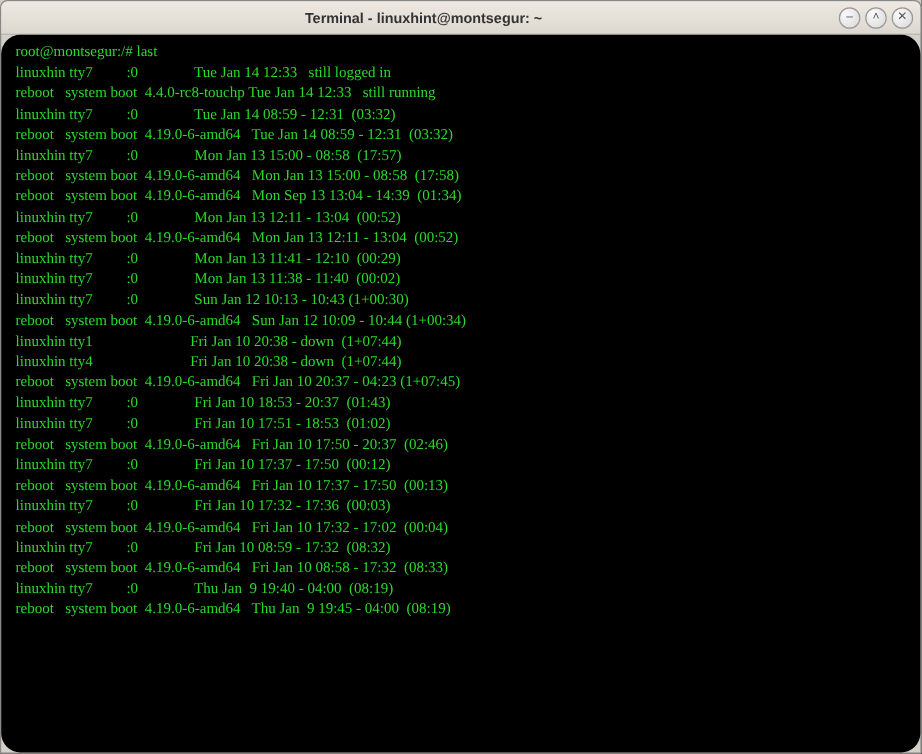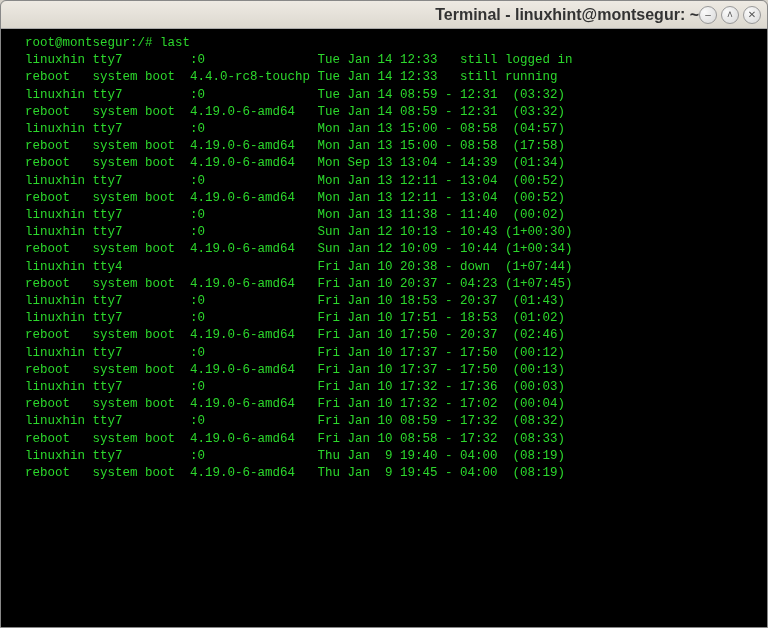--- a/index.html
+++ b/index.html
@@ -23,22 +23,22 @@
       height: 28px;
       background: linear-gradient(to bottom, #eeeae3, #dcd8cf);
       border-bottom: 1px solid #aaa;
       display: flex;
       align-items: center;
       padding: 0 6px;
       border-radius: 6px 6px 0 0;
     }
     .title {
       flex: 1;
-      text-align: right;
-      font-size: 16px;
+      text-align: center;
+      font-size: 12px;
       color: #333;
       font-weight: bold;
     }
     .window-controls {
       display: flex;
       gap: 4px;
     }
     .win-btn {
       width: 18px;
       height: 18px;
@@ -49,26 +49,27 @@
       align-items: center;
       justify-content: center;
       font-size: 10px;
       color: #555;
       cursor: pointer;
       line-height: 1;
     }
     .terminal {
       flex: 1;
       background: #000;
-      padding: 6px 24px;
+      padding: 6px 12px;
       overflow: hidden;
-      font-family: Liberation Mono, monospace;
+      font-family: Liberation Serif, serif;
       font-size: 12.5px;
       line-height: 17.2px;
       color: #2cd82c;
+      border-radius: 16px;
     }
     .line { white-space: pre; }
   </style>
 </head>
 <body>
 
 <div class="window">
   <div class="titlebar">
     <div class="title">Terminal - linuxhint@montsegur: ~</div>
     <div class="window-controls">
@@ -77,28 +78,30 @@
       <div class="win-btn">✕</div>
     </div>
   </div>
   <div class="terminal" id="term">
     <div class="line">root@montsegur:/# last</div>
     <div id="rows-container">
         <div class="line">linuxhin tty7         :0               Tue Jan 14 12:33   still logged in</div>
         <div class="line">reboot   system boot  4.4.0-rc8-touchp Tue Jan 14 12:33   still running</div>
         <div class="line">linuxhin tty7         :0               Tue Jan 14 08:59 - 12:31  (03:32)</div>
         <div class="line">reboot   system boot  4.19.0-6-amd64   Tue Jan 14 08:59 - 12:31  (03:32)</div>
-        <div class="line">linuxhin tty7         :0               Mon Jan 13 15:00 - 08:58  (04:57)</div>
+        <div class="line">linuxhin tty7         :0               Mon Jan 13 15:00 - 08:58  (17:57)</div>
         <div class="line">reboot   system boot  4.19.0-6-amd64   Mon Jan 13 15:00 - 08:58  (17:58)</div>
         <div class="line">reboot   system boot  4.19.0-6-amd64   Mon Sep 13 13:04 - 14:39  (01:34)</div>
         <div class="line">linuxhin tty7         :0               Mon Jan 13 12:11 - 13:04  (00:52)</div>
         <div class="line">reboot   system boot  4.19.0-6-amd64   Mon Jan 13 12:11 - 13:04  (00:52)</div>
+        <div class="line">linuxhin tty7         :0               Mon Jan 13 11:41 - 12:10  (00:29)</div>
         <div class="line">linuxhin tty7         :0               Mon Jan 13 11:38 - 11:40  (00:02)</div>
         <div class="line">linuxhin tty7         :0               Sun Jan 12 10:13 - 10:43 (1+00:30)</div>
         <div class="line">reboot   system boot  4.19.0-6-amd64   Sun Jan 12 10:09 - 10:44 (1+00:34)</div>
+        <div class="line">linuxhin tty1                          Fri Jan 10 20:38 - down  (1+07:44)</div>
         <div class="line">linuxhin tty4                          Fri Jan 10 20:38 - down  (1+07:44)</div>
         <div class="line">reboot   system boot  4.19.0-6-amd64   Fri Jan 10 20:37 - 04:23 (1+07:45)</div>
         <div class="line">linuxhin tty7         :0               Fri Jan 10 18:53 - 20:37  (01:43)</div>
         <div class="line">linuxhin tty7         :0               Fri Jan 10 17:51 - 18:53  (01:02)</div>
         <div class="line">reboot   system boot  4.19.0-6-amd64   Fri Jan 10 17:50 - 20:37  (02:46)</div>
         <div class="line">linuxhin tty7         :0               Fri Jan 10 17:37 - 17:50  (00:12)</div>
         <div class="line">reboot   system boot  4.19.0-6-amd64   Fri Jan 10 17:37 - 17:50  (00:13)</div>
         <div class="line">linuxhin tty7         :0               Fri Jan 10 17:32 - 17:36  (00:03)</div>
         <div class="line">reboot   system boot  4.19.0-6-amd64   Fri Jan 10 17:32 - 17:02  (00:04)</div>
         <div class="line">linuxhin tty7         :0               Fri Jan 10 08:59 - 17:32  (08:32)</div>

